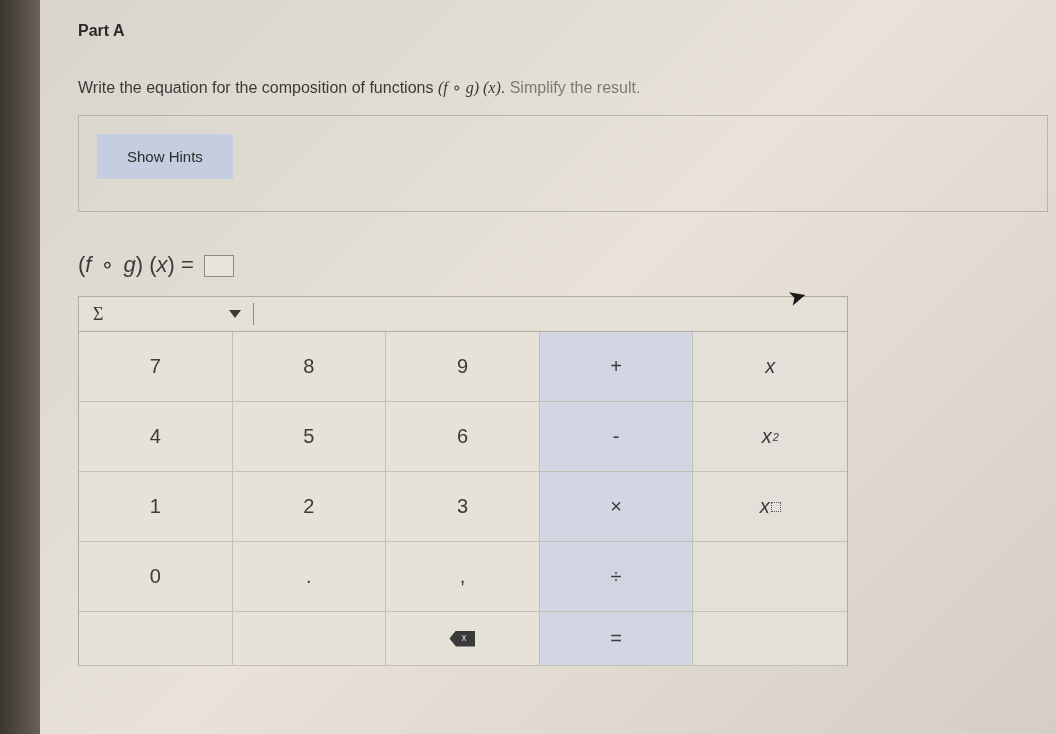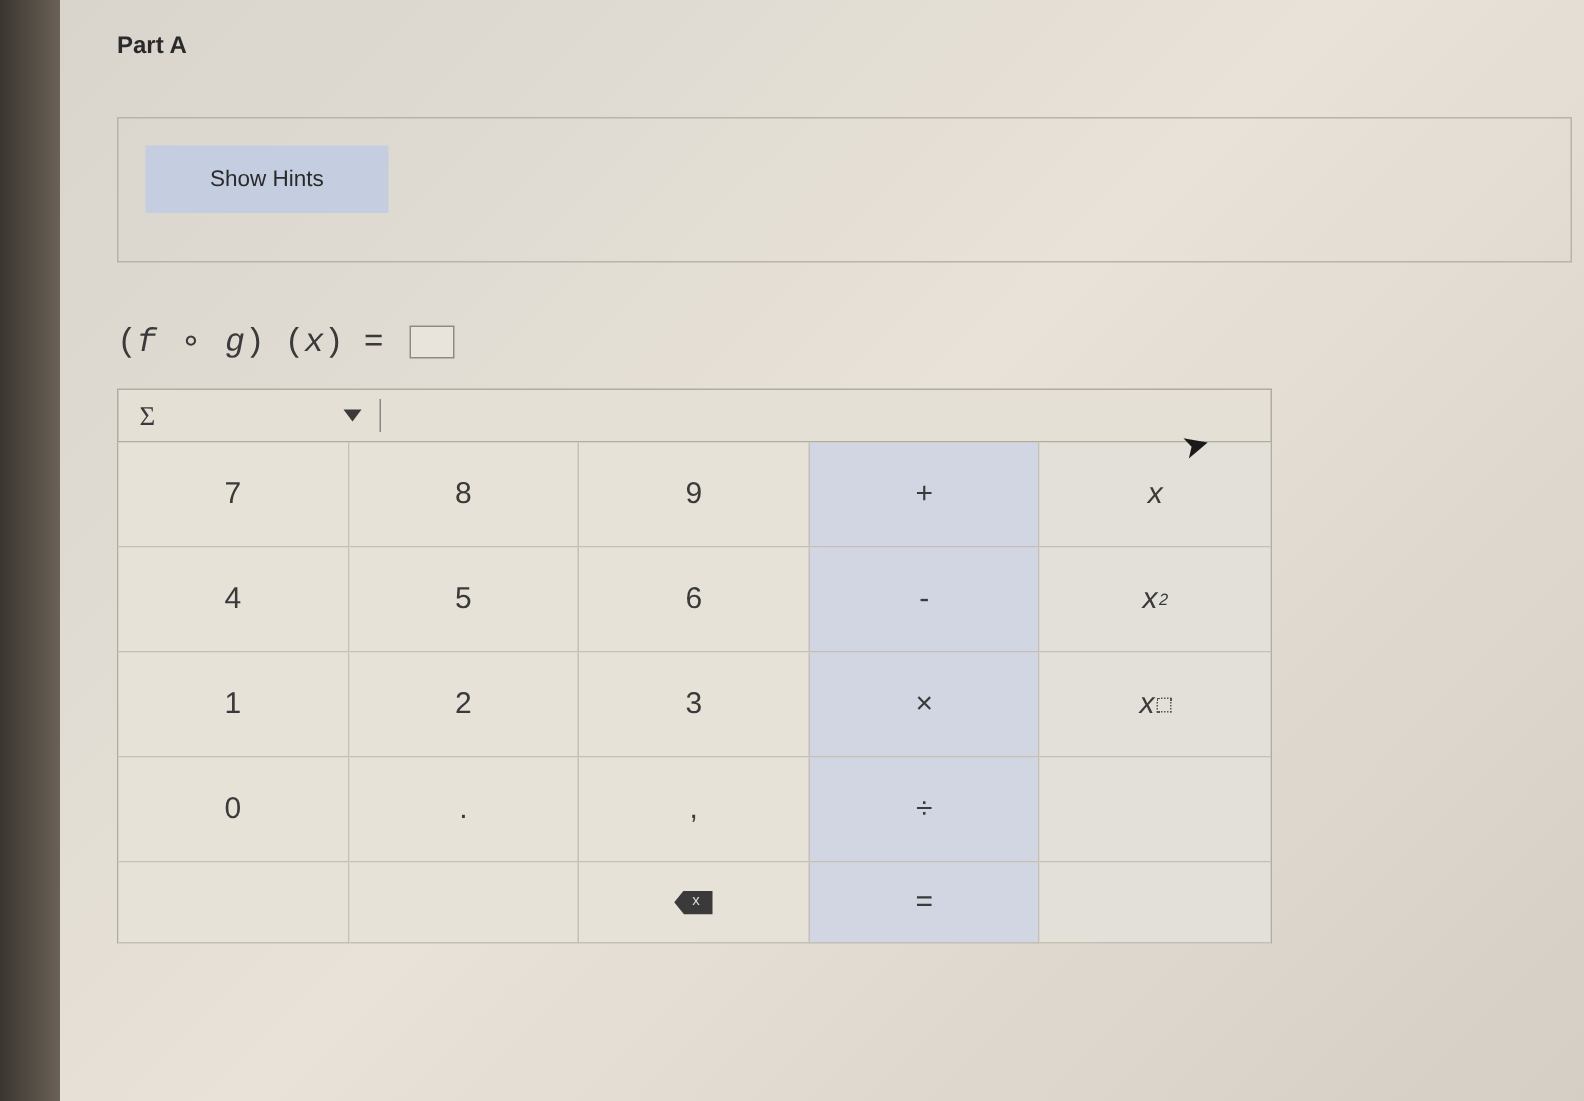--- a/index.html
+++ b/index.html
@@ -53,28 +53,28 @@
     .hint-box {
       border: 1px solid #b8b4ac;
       padding: 18px;
       margin-top: 18px;
       margin-bottom: 40px;
       width: 970px;
     }
     .show-hints-btn {
       background: #c4cee0;
       border: none;
-      padding: 14px 43px;
+      padding: 14px 30px;
       font-size: 15px;
       color: #2a2a2a;
       cursor: pointer;
       margin-bottom: 14px;
     }
     .equation-row {
-      font-family: Liberation Mono, monospace;
+      font-family: Liberation Sans, sans-serif;
       font-size: 22px;
       color: #3a3a3a;
       margin-bottom: 18px;
     }
     .equation-row .fn-f, .equation-row .fn-g, .equation-row .var-x {
       font-style: italic;
     }
     .equation-row .circ {
       font-style: normal;
       padding: 0 3px;
@@ -194,20 +194,24 @@
   </style>
 </head>
 <body>
 
 <div class="left-edge"></div>
 
 <div class="content">
 
   <div class="part-label">Part A</div>
 
+  <div class="instruction-line">
+    <span>Write the equation for the composition of functions </span>
+    <span class="math">(<span>f</span> <span class="op">∘</span> <span>g</span>) (<span>x</span>)</span><span>. </span><span class="simplify">Simplify the result.</span>
+  </div>
 
 
   <div class="hint-box">
     <button class="show-hints-btn">Show Hints</button>
   </div>
 
   <div class="equation-row">
     <span>(</span><span class="fn-f">f</span> <span class="circ">∘</span> <span class="fn-g">g</span><span>) (</span><span class="var-x">x</span><span>) = </span><span class="answer-box"></span>
   </div>
 

